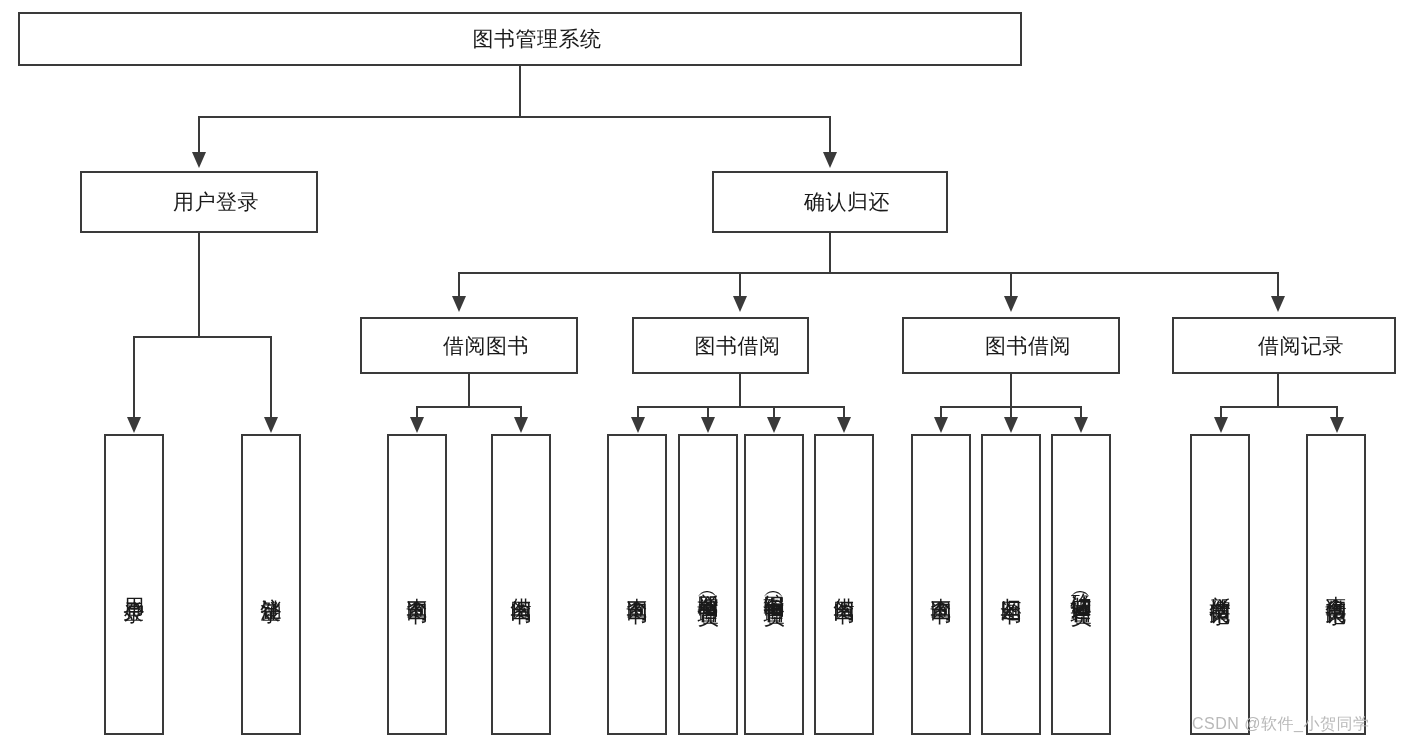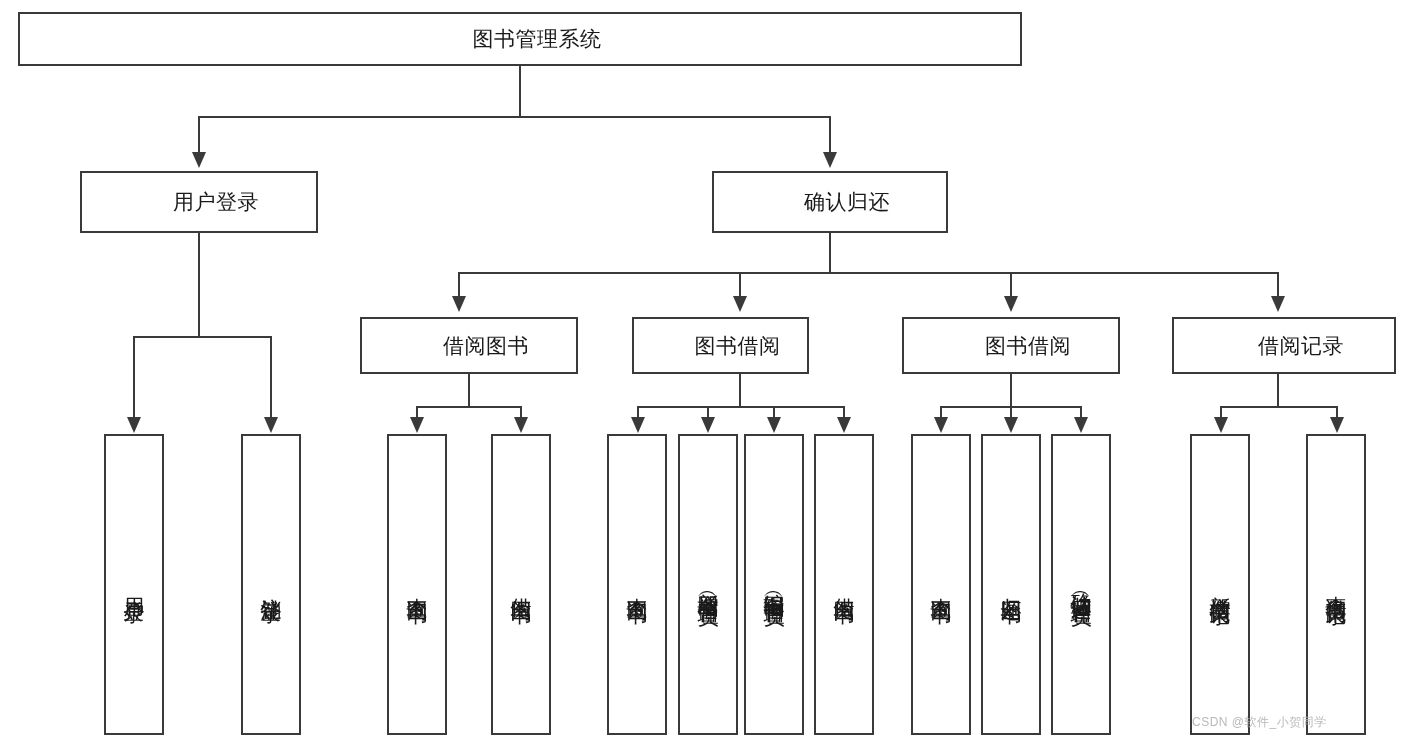--- a/index.html
+++ b/index.html
@@ -58,21 +58,21 @@
   .arrow {
     position: absolute;
     width: 0;
     height: 0;
     border-left: 7px solid transparent;
     border-right: 7px solid transparent;
     border-top: 16px solid #3a3a3a;
   }
   .watermark {
     position: absolute;
-    font-size: 12px;
+    font-size: 16px;
     color: #b9b9b9;
     white-space: nowrap;
     letter-spacing: 0.5px;
   }
 </style>
 </head>
 <body>
 
 <div id="canvas">
 

